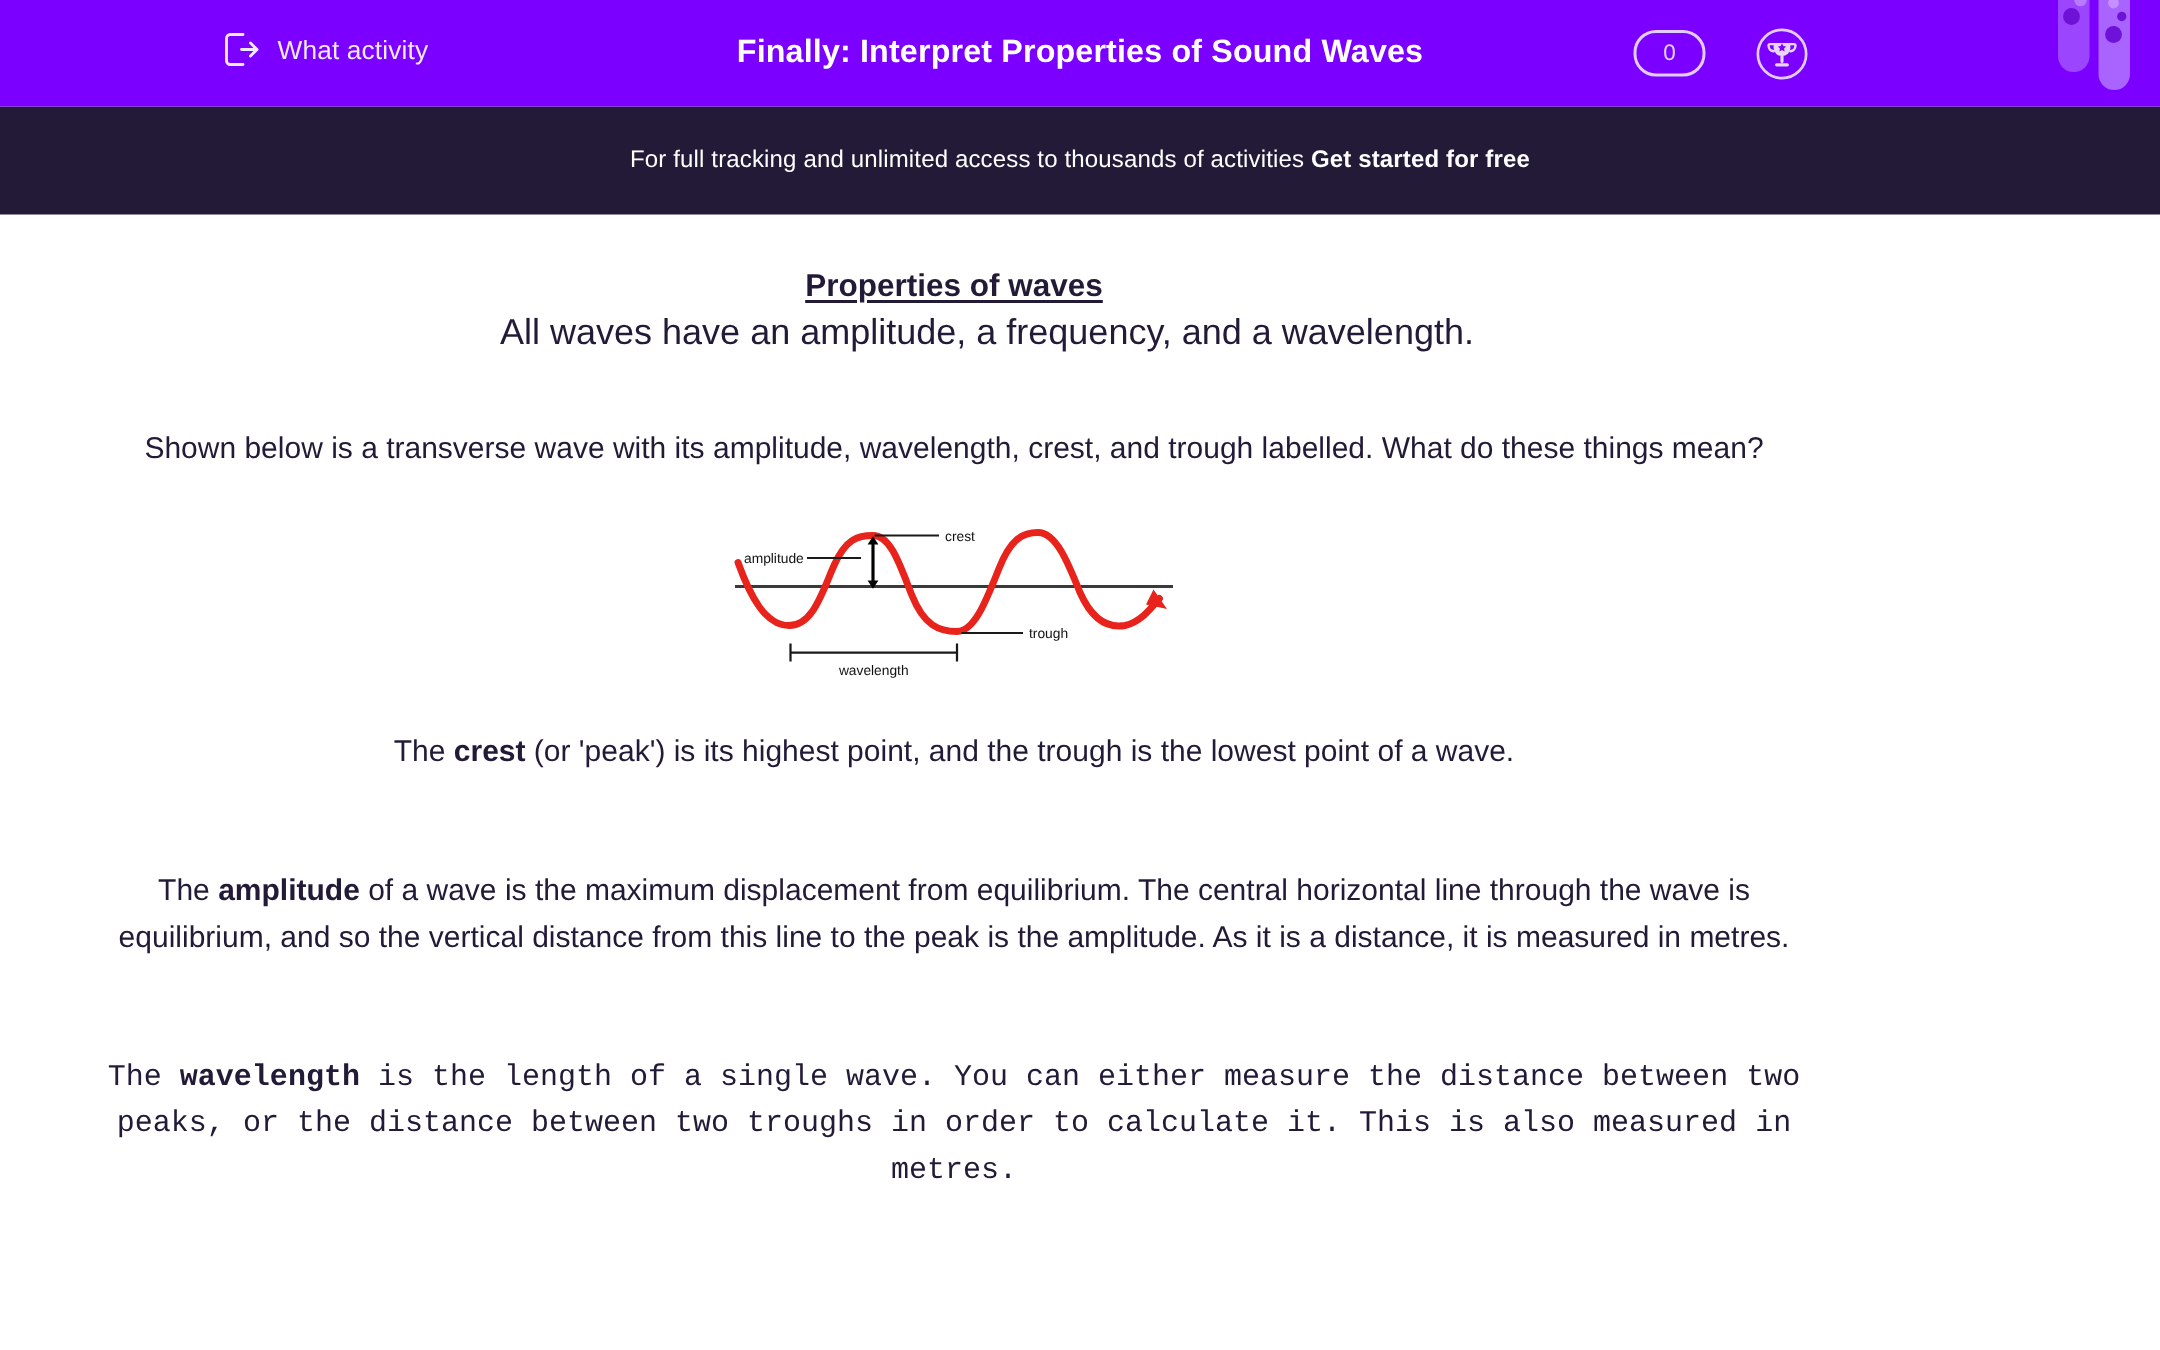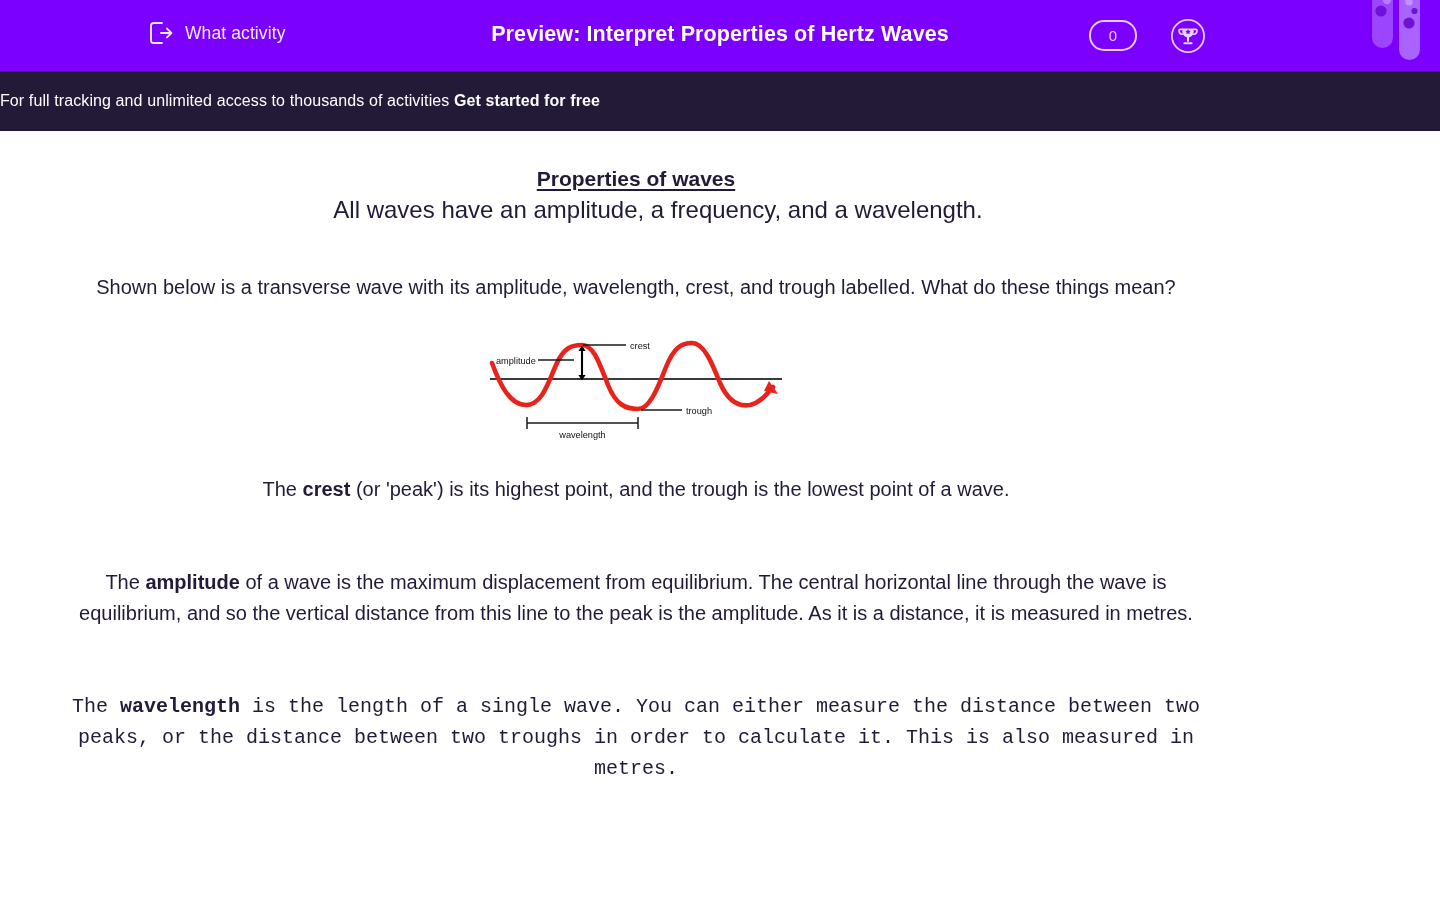--- a/index.html
+++ b/index.html
@@ -86,25 +86,25 @@
     right: 12px;
     top: -8px;
     width: 60px;
     height: 80px;
     pointer-events: none;
   }
 
   
   .promo {
     width: 1440px;
-    height: 60px;
+    height: 72px;
     background: #231A38;
     display: flex;
     align-items: center;
-    justify-content: flex-start;
+    justify-content: center;
   }
   .promo-text {
     color: #ffffff;
     font-size: 16px;
     font-weight: 400;
     letter-spacing: .1px;
   }
   .promo-cta {
     color: #ffffff;
     font-weight: 700;
@@ -166,21 +166,21 @@
   <button class="exit-activity">
     <span class="exit-icon">
       <svg viewBox="0 0 26 26" width="26" height="26" fill="none">
         <path d="M14 3H5.5A2.5 2.5 0 0 0 3 5.5v15A2.5 2.5 0 0 0 5.5 23H14" stroke="#F2E8FF" stroke-width="1.9" stroke-linecap="round" stroke-linejoin="round"></path>
         <path d="M13 13h10M19 8.6l4.4 4.4-4.4 4.4" stroke="#F2E8FF" stroke-width="1.9" stroke-linecap="round" stroke-linejoin="round"></path>
       </svg>
     </span>
     <span class="exit-label">What activity</span>
   </button>
 
-  <div class="header-title">Preview: Interpret Properties of Hertz Waves</div>
+  <div class="header-title">Finally: Interpret Properties of Sound Waves</div>
 
   <div class="score-badge">0</div>
 
   <div class="trophy-badge">
     <svg viewBox="0 0 36 36" width="36" height="36" fill="none">
       <circle cx="18" cy="18" r="16.1" stroke="#E3CCFF" stroke-width="1.8"></circle>
       <path d="M12.4 10.6h11.2v3.2a5.6 5.6 0 0 1-11.2 0v-3.2Z" fill="#E8D6FF"></path>
       <path d="M12.4 11.4H10a1 1 0 0 0-1 1c0 2.2 1.6 3.6 3.4 3.8M23.6 11.4H26a1 1 0 0 1 1 1c0 2.2-1.6 3.6-3.4 3.8" stroke="#E8D6FF" stroke-width="1.6" stroke-linecap="round"></path>
       <path d="M18 19.4v3.6M14.4 25.2h7.2" stroke="#E8D6FF" stroke-width="2.1" stroke-linecap="round"></path>
       <path d="M18 10.9l.85 1.78 1.95.27-1.4 1.37.33 1.94L18 15.34l-1.73.92.33-1.94-1.4-1.37 1.95-.27L18 10.9Z" fill="#7B00FF"></path>

